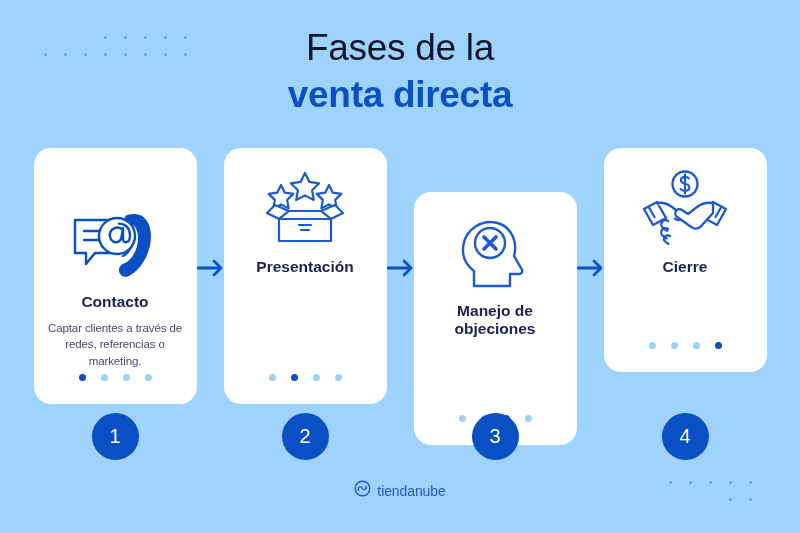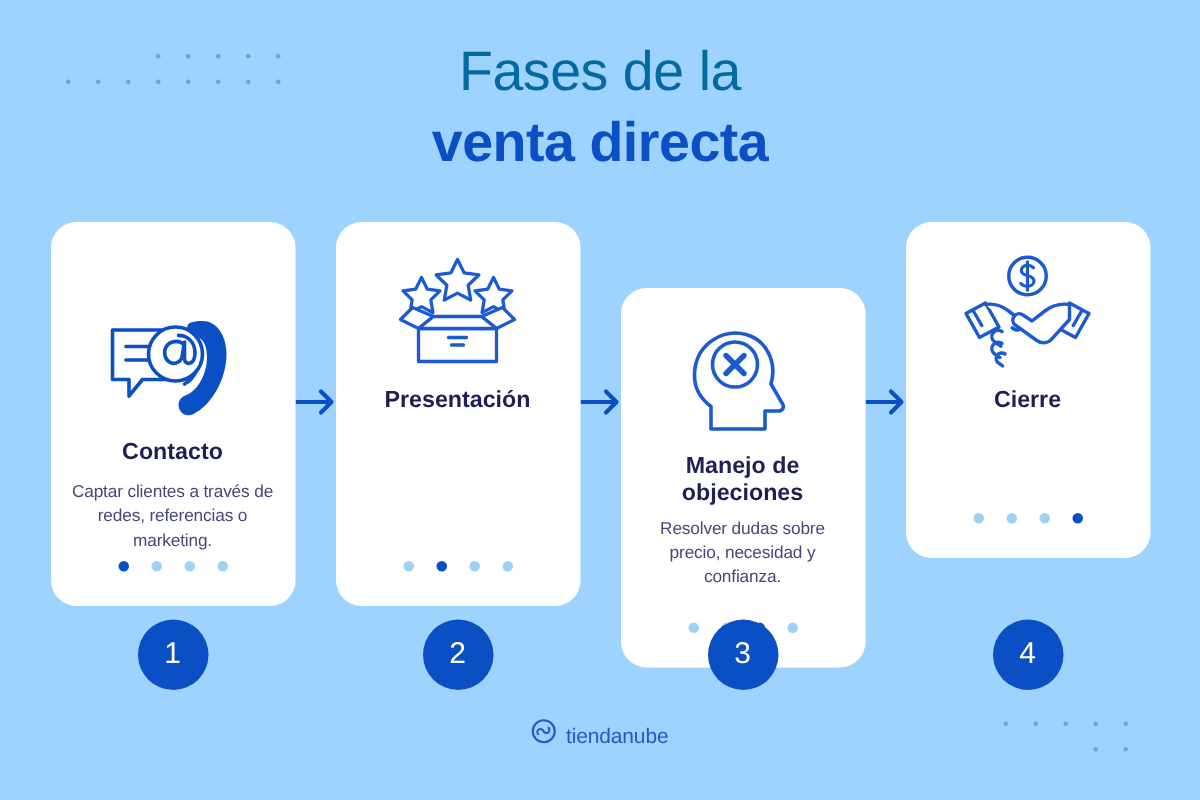--- a/index.html
+++ b/index.html
@@ -50,21 +50,21 @@
     top: 26px;
     left: 0;
     width: 800px;
     text-align: center;
     line-height: 1.18;
   }
   .header .line1 {
     display: block;
     font-size: 37px;
     font-weight: 400;
-    color: #0369a1;
+    color: #0f172a;
     letter-spacing: -0.3px;
   }
   .header .line2 {
     display: block;
     font-size: 37px;
     font-weight: 700;
     color: #0b4fc4;
     letter-spacing: -0.3px;
     margin-top: 3px;
   }
@@ -304,21 +304,20 @@
       <svg width="86" height="82" viewBox="0 0 86 82" fill="none">
 
         <path d="M58 74V62h9c2.6 0 4-2.4 2.8-4.6L62 44c4-14-2.4-29-16.6-33C30 7 14 17 11.4 33 9.6 44 14 53 22 59v15z" stroke="#1b5ad0" stroke-width="2.4" fill="#fff" stroke-linejoin="round" stroke-linecap="round"></path>
 
         <circle cx="38" cy="31" r="15" stroke="#1b5ad0" stroke-width="2.4" fill="#fff"></circle>
         <line x1="32" y1="25" x2="44" y2="37" stroke="#1b5ad0" stroke-width="3.6" stroke-linecap="round"></line>
         <line x1="44" y1="25" x2="32" y2="37" stroke="#1b5ad0" stroke-width="3.6" stroke-linecap="round"></line>
       </svg>
     </div>
     <div class="card-title">Manejo de objeciones</div>
-    <div class="card-desc">Resolver dudas sobre precio, necesidad y confianza.</div>
     <div class="card-dots">
       <i></i>
       <i></i>
       <i class="on"></i>
       <i></i>
     </div>
   </div>
 
   <div class="arrow">
     <svg width="27" height="20" viewBox="0 0 27 20" fill="none">

